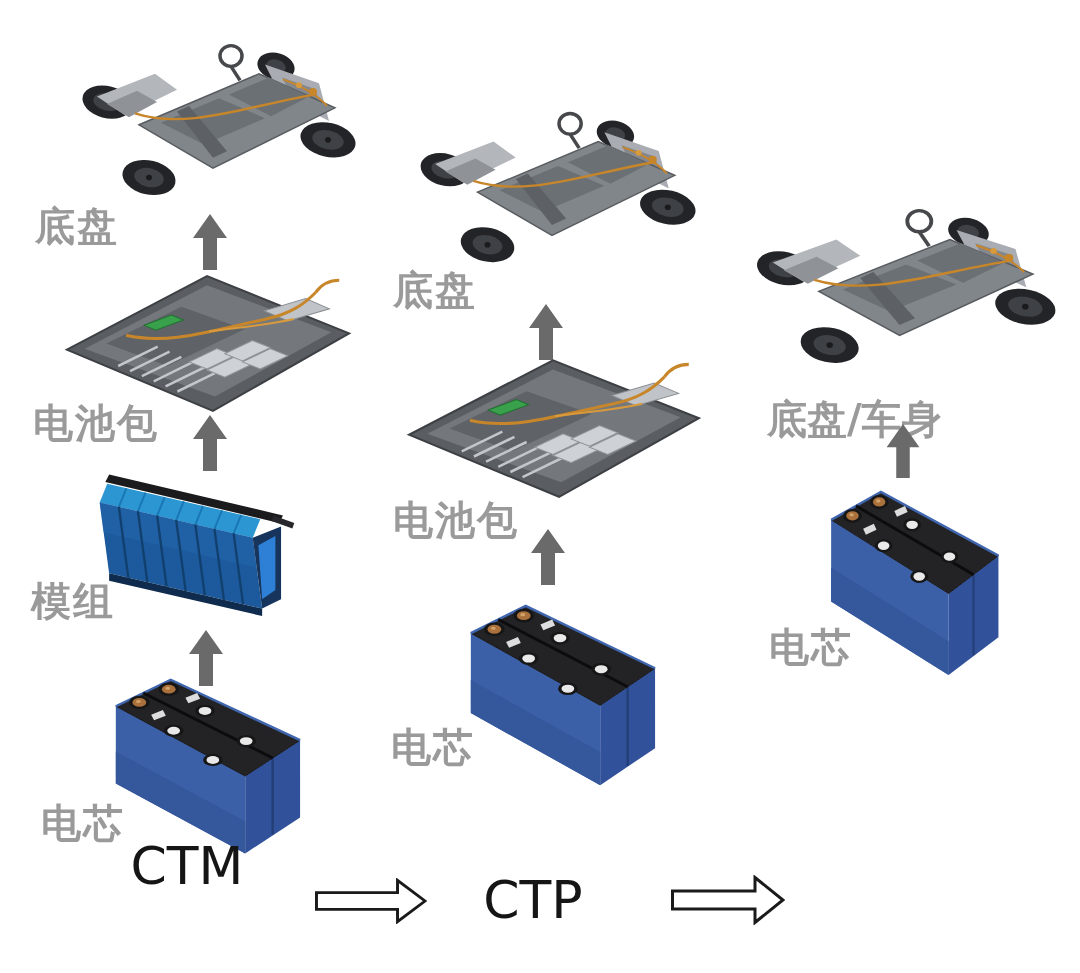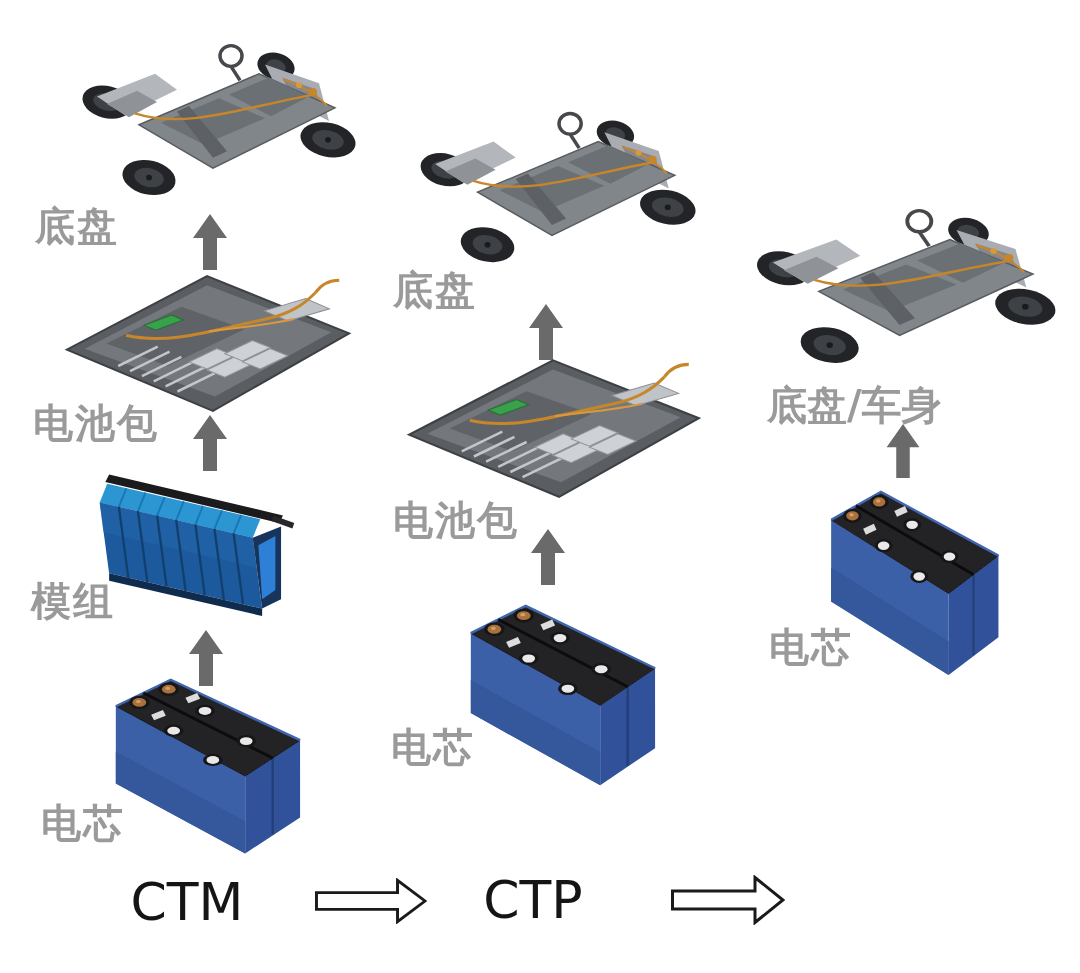--- a/index.html
+++ b/index.html
@@ -171,21 +171,21 @@
   <div class="stage-label" style="left:24px;top:581px">模组</div>
   <svg class="abs" style="left:182px;top:630px" width="34" height="56" viewBox="0 0 34 56">
       <use href="#sym-uparrow"></use>
     </svg>
 
   <svg class="abs" style="left:101px;top:676px" width="196" height="184" viewBox="0 0 200 195" preserveAspectRatio="none">
     <use href="#sym-cell"></use>
   </svg>
   <div class="stage-label" style="left:34px;top:803px">电芯</div>
 
-  <div class="process-label" style="left:110px;top:876px;width:140px">CTM</div>
+  <div class="process-label" style="left:110px;top:840px;width:140px">CTM</div>
 
   <svg class="abs" style="left:408px;top:106px" width="282" height="164" viewBox="0 0 280 175" preserveAspectRatio="none">
     <use href="#sym-chassis"></use>
   </svg>
   <div class="stage-label" style="left:386px;top:270px">底盘</div>
   <svg class="abs" style="left:522px;top:304px" width="34" height="56" viewBox="0 0 34 56">
       <use href="#sym-uparrow"></use>
     </svg>
 
   <svg class="abs" style="left:396px;top:352px" width="304" height="150" viewBox="0 0 300 145" preserveAspectRatio="none">
@@ -199,21 +199,21 @@
   <svg class="abs" style="left:456px;top:602px" width="196" height="190" viewBox="0 0 200 195" preserveAspectRatio="none">
     <use href="#sym-cell"></use>
   </svg>
   <div class="stage-label" style="left:384px;top:727px">电芯</div>
 
   <div class="process-label" style="left:456px;top:874px;width:140px">CTP</div>
 
   <svg class="abs" style="left:744px;top:203px" width="306" height="168" viewBox="0 0 280 175" preserveAspectRatio="none">
     <use href="#sym-chassis"></use>
   </svg>
-  <div class="stage-label tight" style="left:760px;top:385px">底盘/车身</div>
+  <div class="stage-label tight" style="left:760px;top:399px">底盘/车身</div>
   <svg class="abs" style="left:879px;top:424px" width="34" height="54" viewBox="0 0 34 56">
       <use href="#sym-uparrow"></use>
     </svg>
 
   <svg class="abs" style="left:817px;top:488px" width="178" height="194" viewBox="0 0 200 195" preserveAspectRatio="none">
     <use href="#sym-cell"></use>
   </svg>
   <div class="stage-label" style="left:762px;top:627px">电芯</div>
 
 

